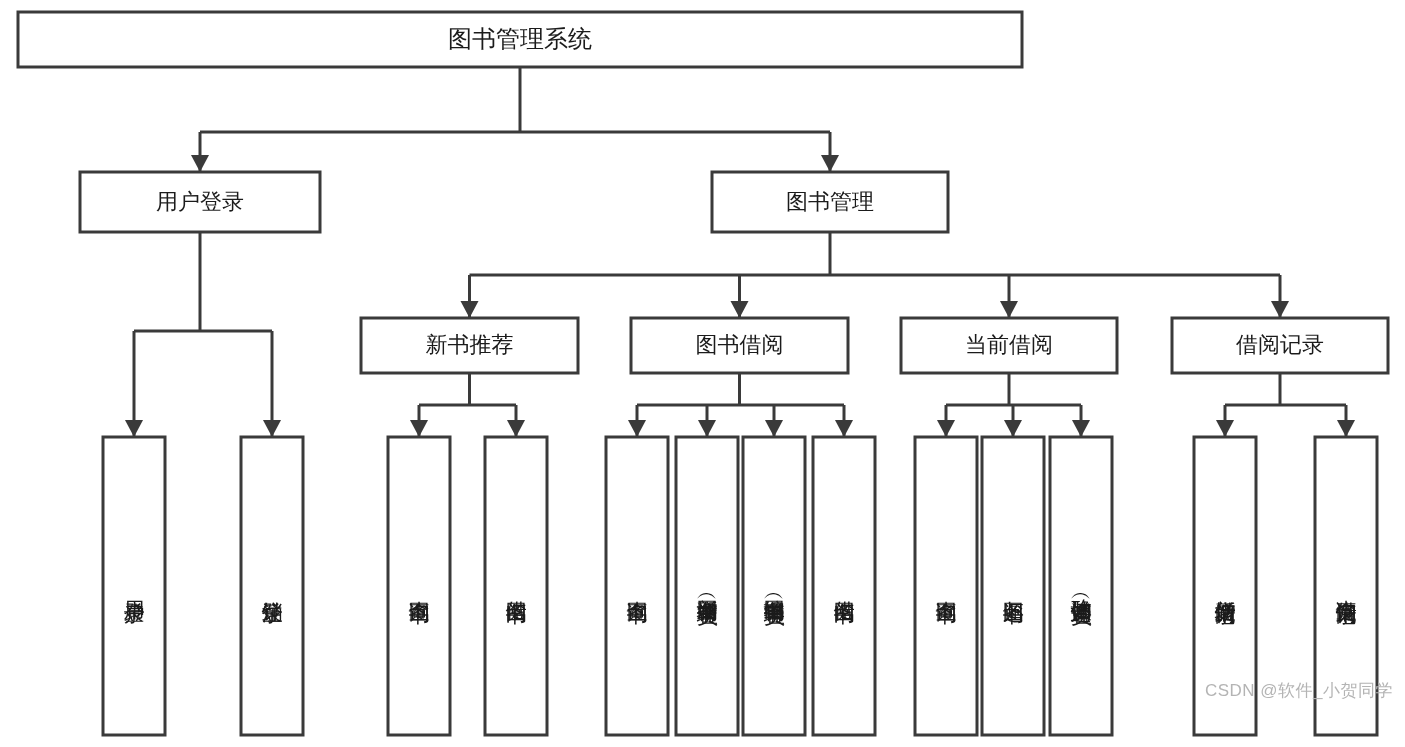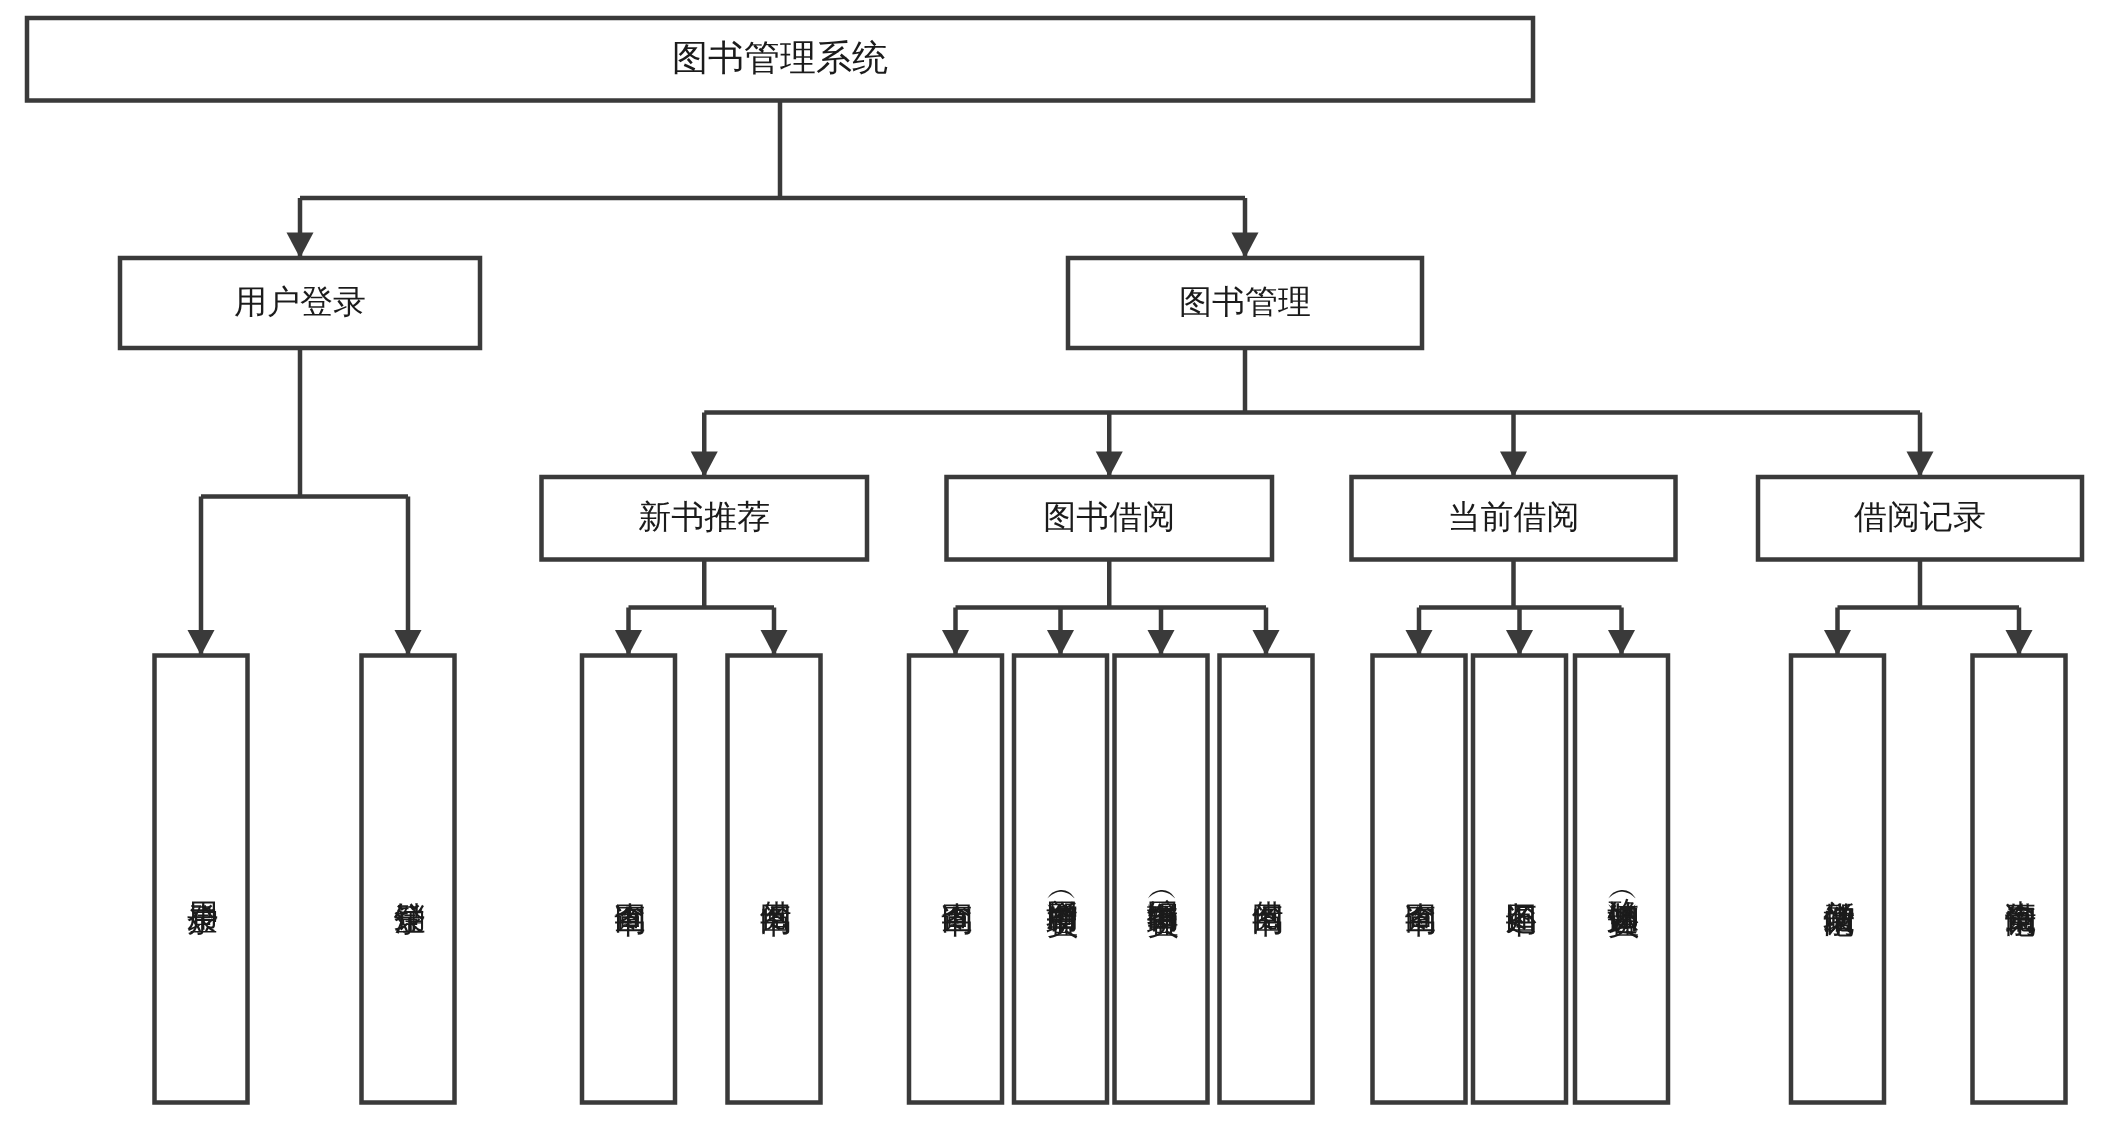--- a/index.html
+++ b/index.html
@@ -183,14 +183,15 @@
       <div class="leaf-label-wrap" style="left: 676px; top: 437px; width: 62px; height: 298px;">新增图书（管理员）</div>
       <div class="leaf-label-wrap" style="left: 743px; top: 437px; width: 62px; height: 298px;">编辑图书（管理员）</div>
       <div class="leaf-label-wrap" style="left: 813px; top: 437px; width: 62px; height: 298px;">借阅图书</div>
       <div class="leaf-label-wrap" style="left: 915px; top: 437px; width: 62px; height: 298px;">查询图书</div>
       <div class="leaf-label-wrap" style="left: 982px; top: 437px; width: 62px; height: 298px;">归还图书</div>
       <div class="leaf-label-wrap" style="left: 1050px; top: 437px; width: 62px; height: 298px;">确认归还（管理员）</div>
       <div class="leaf-label-wrap" style="left: 1194px; top: 437px; width: 62px; height: 298px;">新增借阅记录</div>
       <div class="leaf-label-wrap" style="left: 1315px; top: 437px; width: 62px; height: 298px;">查询借阅记录</div>
     </div>
 
+  <div class="watermark">CSDN @软件_小贺同学</div>
 
 </div>
 
 </body></html>

